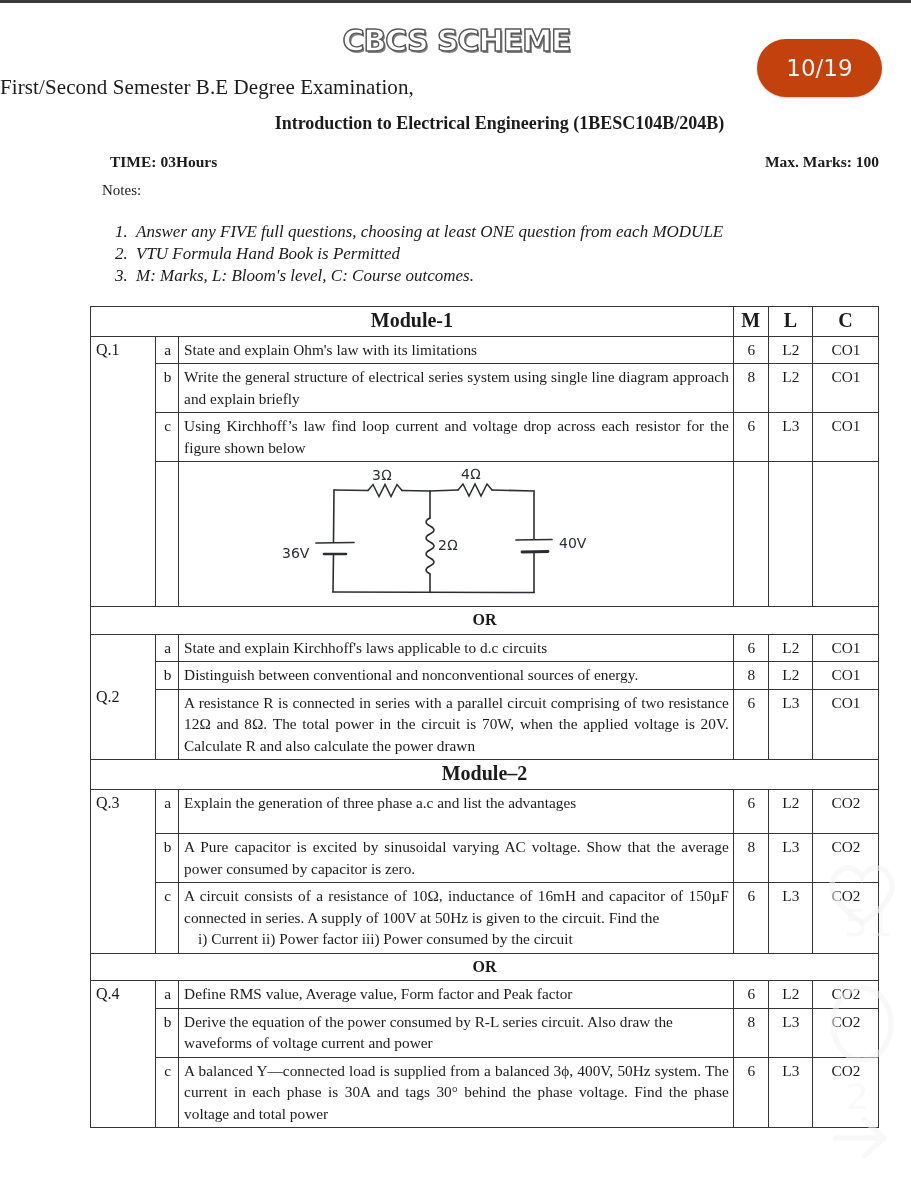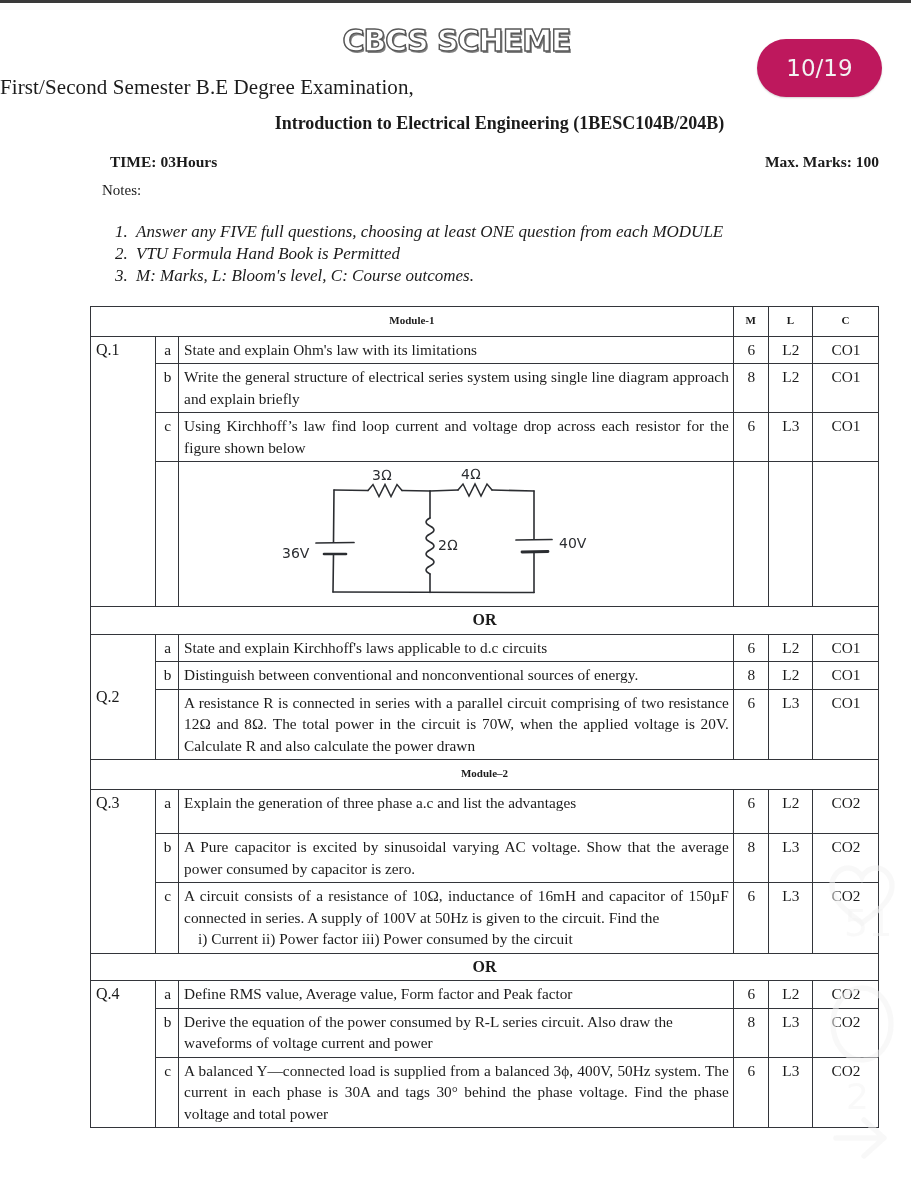--- a/index.html
+++ b/index.html
@@ -57,21 +57,21 @@
     position:absolute; top:214px; left:104px; width:760px;
     margin:4px; padding:0 0 0 24px;
     font-style:italic; font-size:17px; line-height:21px;
   }
   .notes-list li { margin:0; padding:0 0 1px 4px; }
 
   
   .page-badge {
     position:absolute; top:36px; left:757px;
     width:125px; height:58px;
-    background:#be185d;
+    background:#c2410c;
     border-radius:29px;
     color:#f2f2f2;
     font-family:"DejaVu Sans", sans-serif;
     font-size:23px;
     display:flex; align-items:center; justify-content:center;
     z-index:40;
     box-shadow:0 1px 2px rgba(0,0,0,0.18);
   }
 
   
@@ -89,21 +89,21 @@
     padding:2px 4px 3px 5px;
   }
   .col-q   { width:65px; }
   .col-l   { width:23px;  text-align:center; padding-left:0; padding-right:0;}
   .col-txt { width:554px; }
   .col-m   { width:35px;  text-align:center; padding-left:0; padding-right:0;}
   .col-lv  { width:44px;  text-align:center; padding-left:0; padding-right:0;}
   .col-c   { width:66px;  text-align:center; padding-left:0; padding-right:0;}
 
   .module-row td {
-    text-align:center; font-weight:bold; font-size:11px;
+    text-align:center; font-weight:bold; font-size:20px;
     padding:3px 0 4px;
   }
   .or-row td {
     text-align:center; font-weight:bold; font-size:16px;
     padding:2px 0 3px;
   }
   .qlabel { font-size:16px; padding-top:3px; }
   .qlabel.mid { vertical-align:middle;margin-top:16px; }
   .justify { text-align:justify; text-align-last:left; }
 

